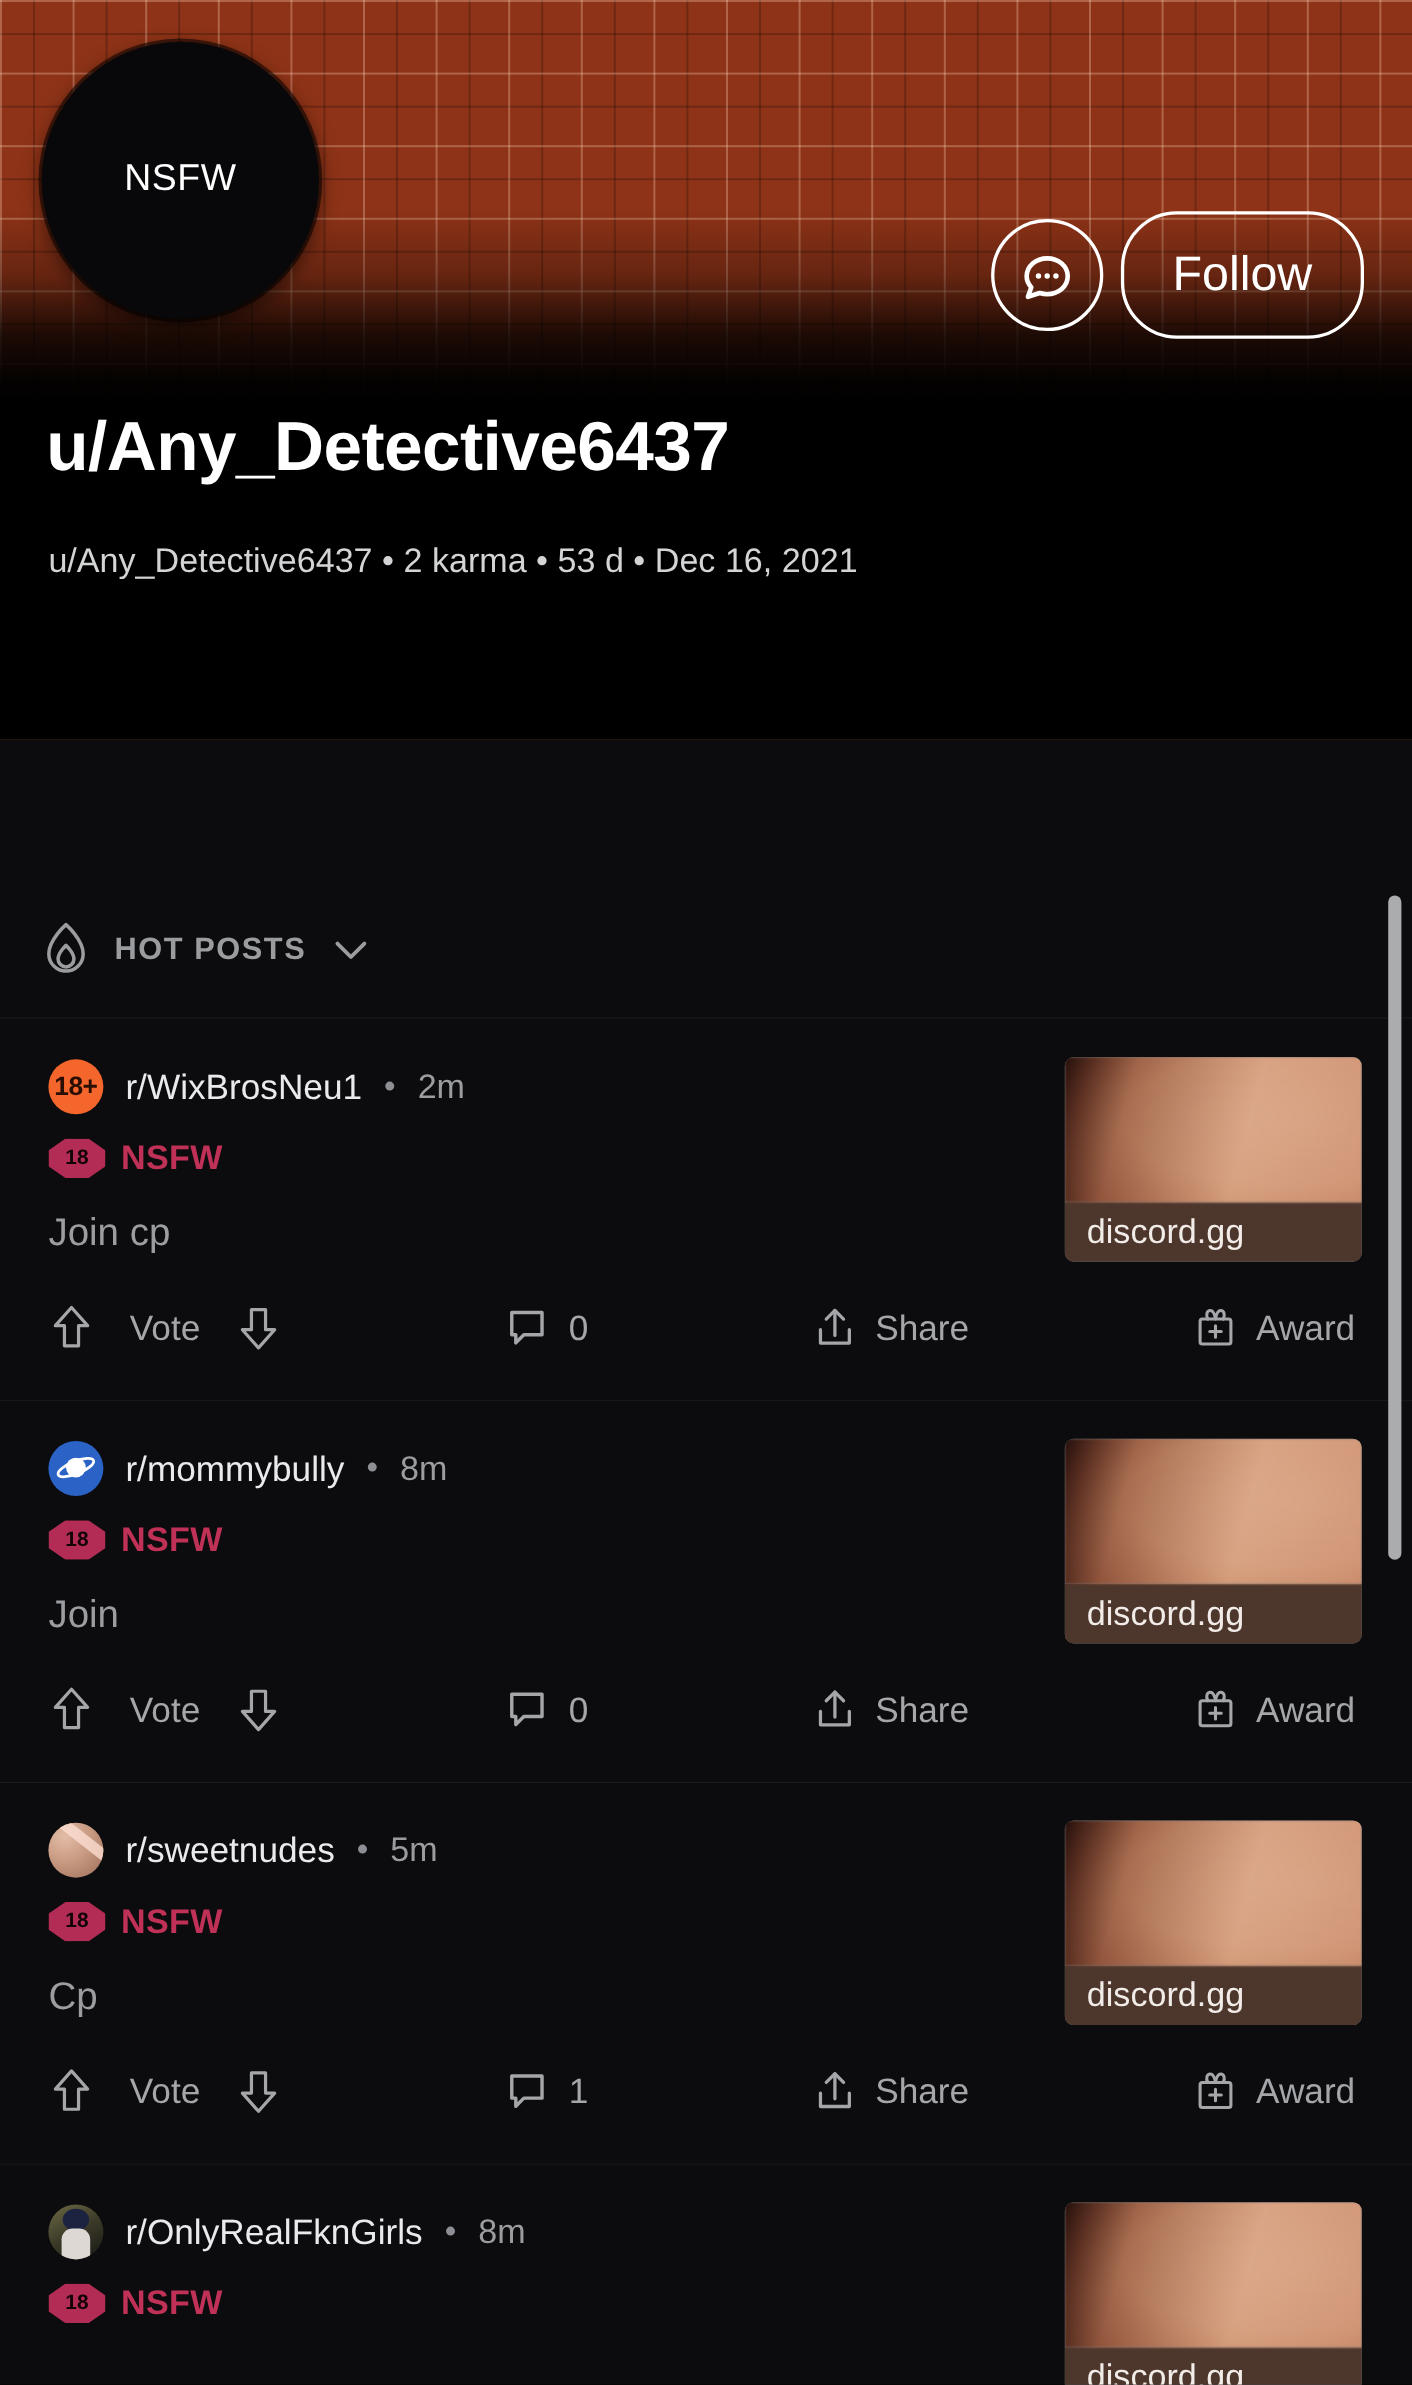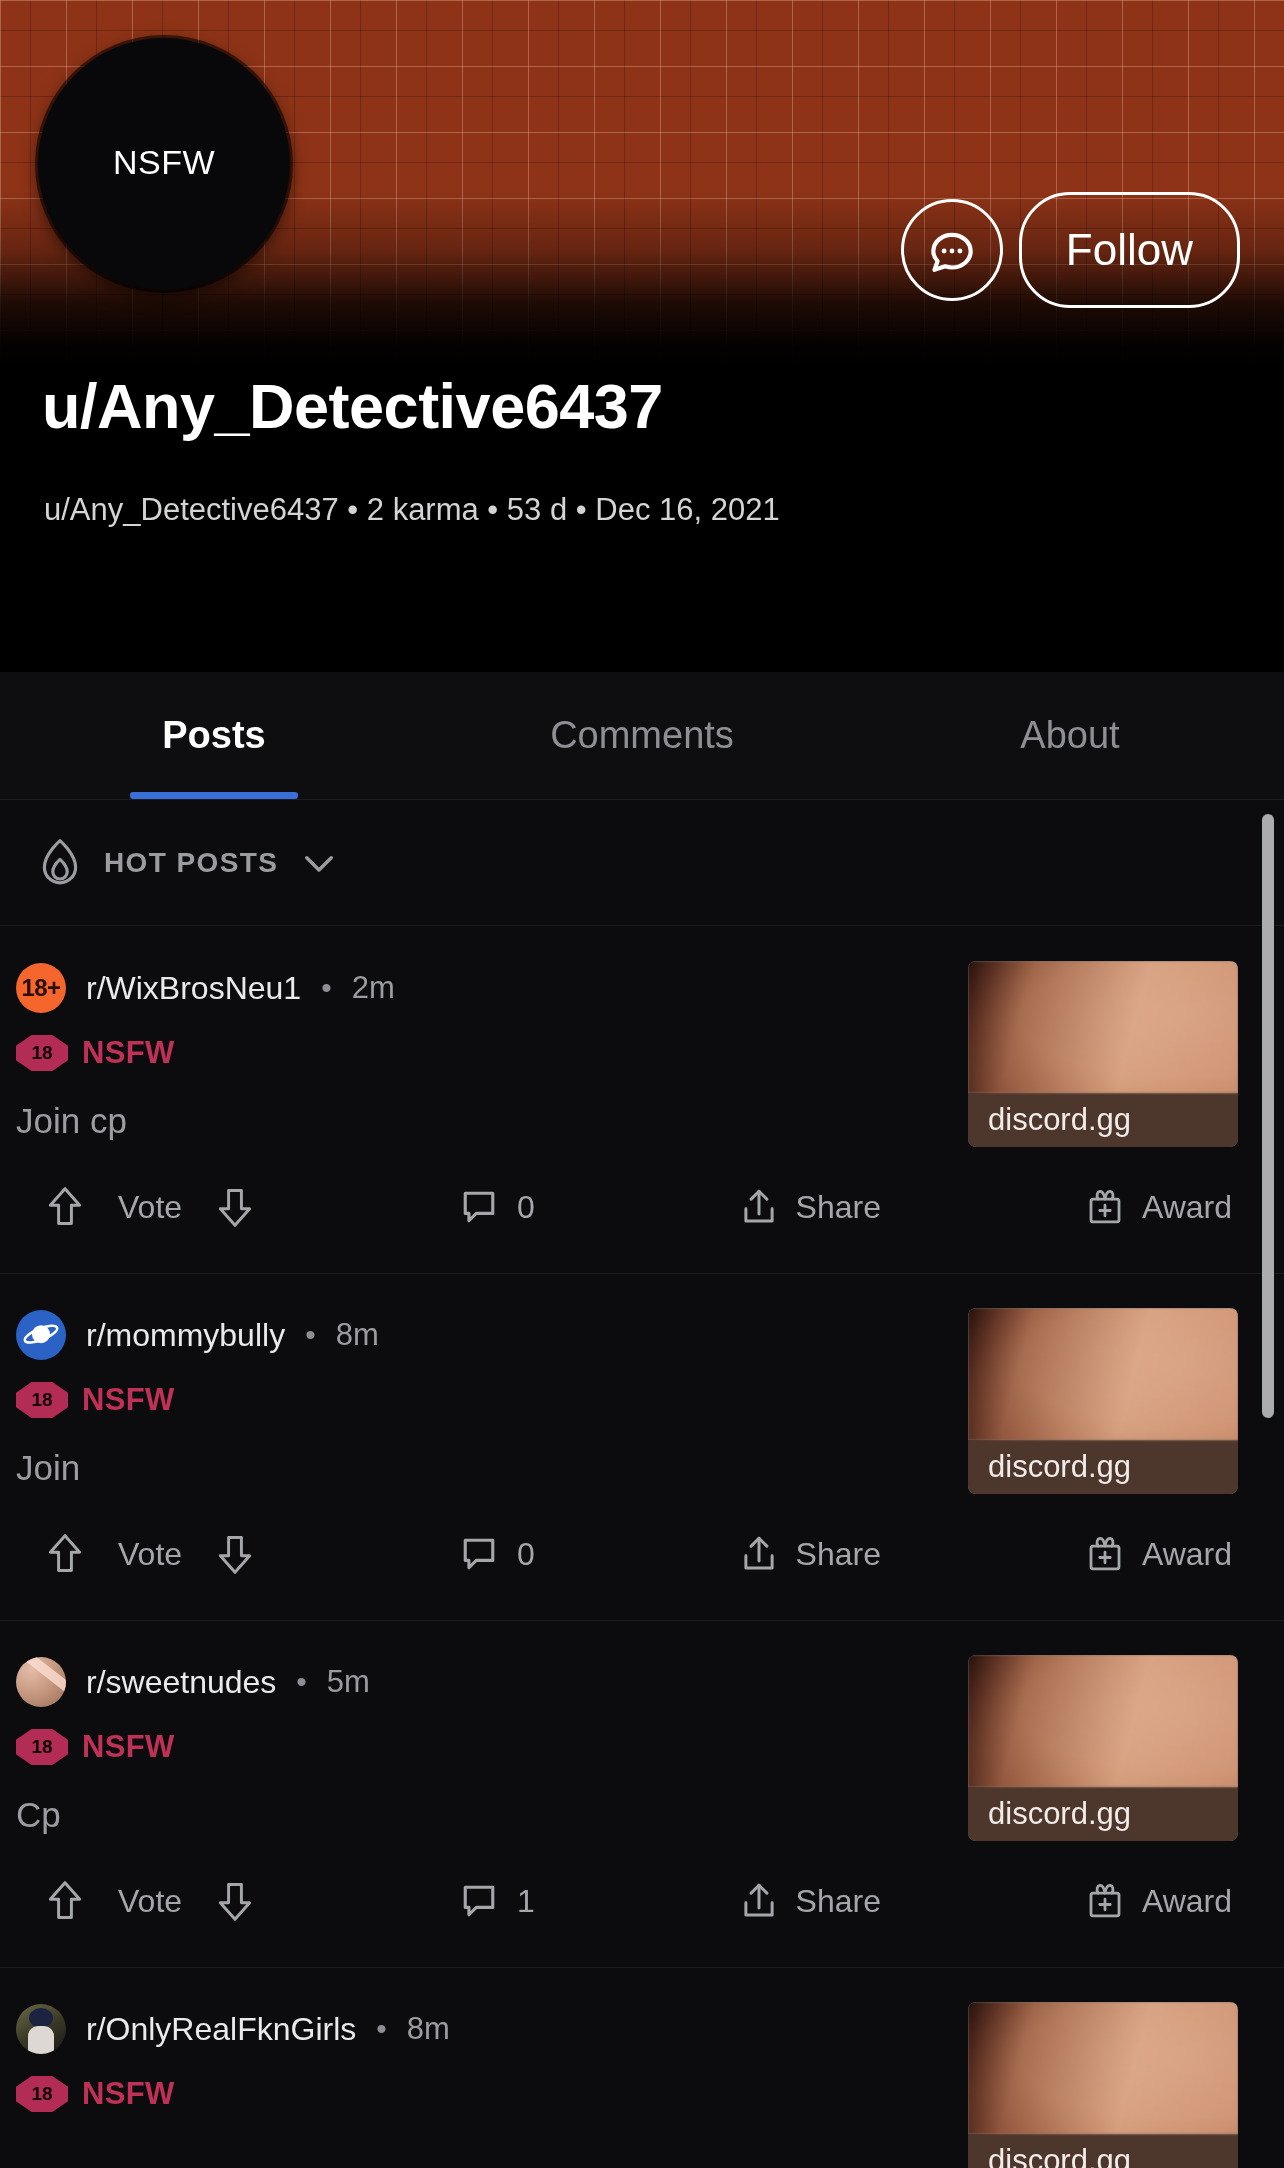--- a/index.html
+++ b/index.html
@@ -111,21 +111,21 @@
   }
 
   
   .feed { position:absolute; top:927px; left:0; width:1284px; height:1241px; }
   .post {
     position:relative; width:1284px;
     border-bottom:1px solid #1c1c1f;
     padding:36px 0 0 0;
     background:#0c0c0e;
   }
-  .post-left { padding-left:16px; padding-right:0; width:930px; }
+  .post-left { padding-left:44px; padding-right:0; width:930px; }
   .post-head { display:flex; align-items:center; gap:20px; }
   .sub-avatar {
     width:50px; height:50px; border-radius:50%;
     flex:0 0 50px; overflow:hidden; position:relative;
   }
   .av-18plus {
     background:#f5662c; color:#2a0e04;
     display:flex; align-items:center; justify-content:center;
     font-size:24px; font-weight:bold; letter-spacing:-0.5px;
   }
@@ -234,25 +234,20 @@
           <circle cx="15.4" cy="12.4" r="1.05" fill="#ffffff" stroke="none"></circle>
         </svg>
       </span>
     </div>
     <div class="follow-btn">Follow</div>
   </div>
 
   <div class="display-name">u/Any_Detective6437</div>
   <div class="meta-line">u/Any_Detective6437 • 2 karma • 53 d • Dec 16, 2021</div>
 
-  <div class="tabs">
-    <div class="tab active">Posts</div>
-    <div class="tab">Comments</div>
-    <div class="tab">About</div>
-  </div>
 
   <div class="sortbar">
     <span>
       <svg width="48" height="52" viewBox="0 0 24 26" fill="none" stroke="#9a9ca0" stroke-width="1.6" stroke-linejoin="round">
         <path d="M12 1.8C12 1.8 4.2 8.6 4.2 15.1c0 4.3 3.5 7.8 7.8 7.8s7.8-3.5 7.8-7.8C19.8 8.6 12 1.8 12 1.8z"></path>
         <path d="M12 11.2c0 0-3.6 3.3-3.6 6.2 0 2 1.6 3.6 3.6 3.6s3.6-1.6 3.6-3.6c0-2.9-3.6-6.2-3.6-6.2z"></path>
       </svg>
     </span>
     <span class="sort-label">HOT POSTS</span>
     <span>

